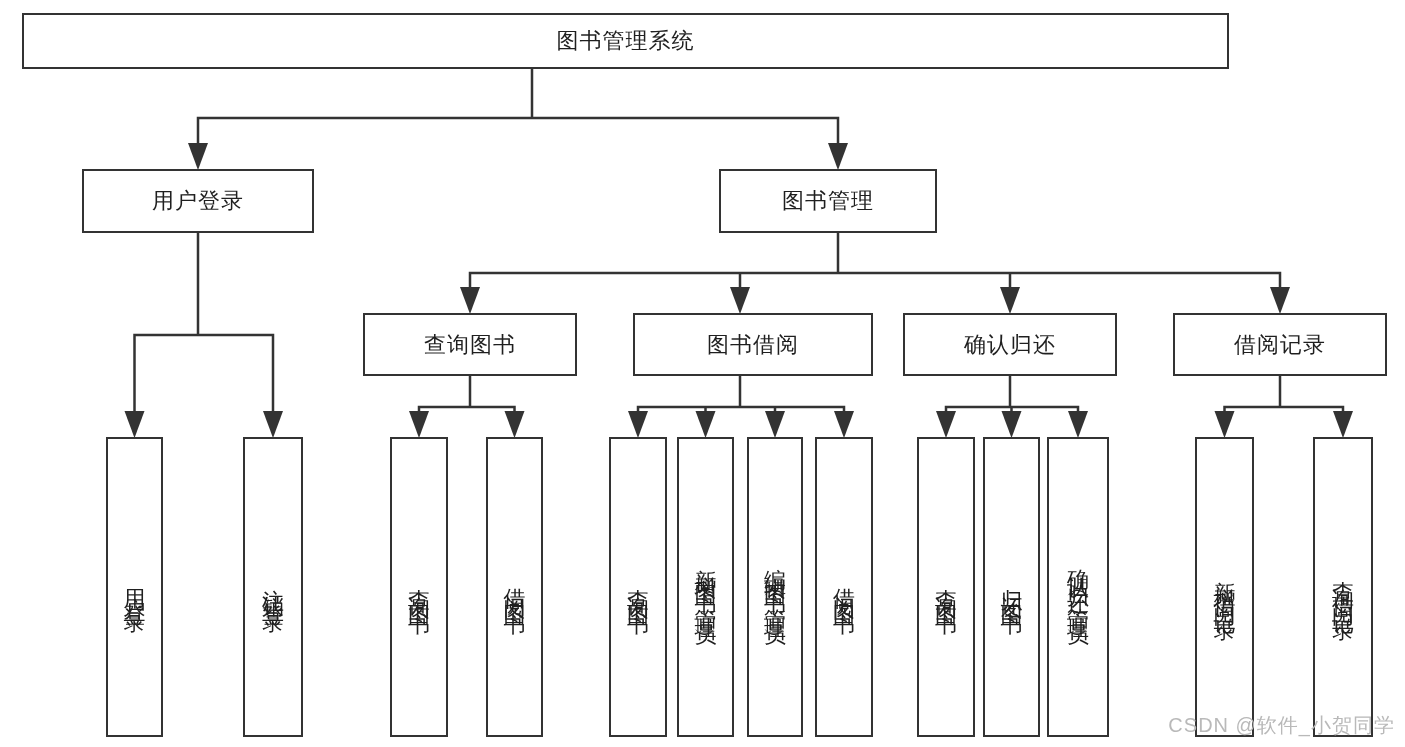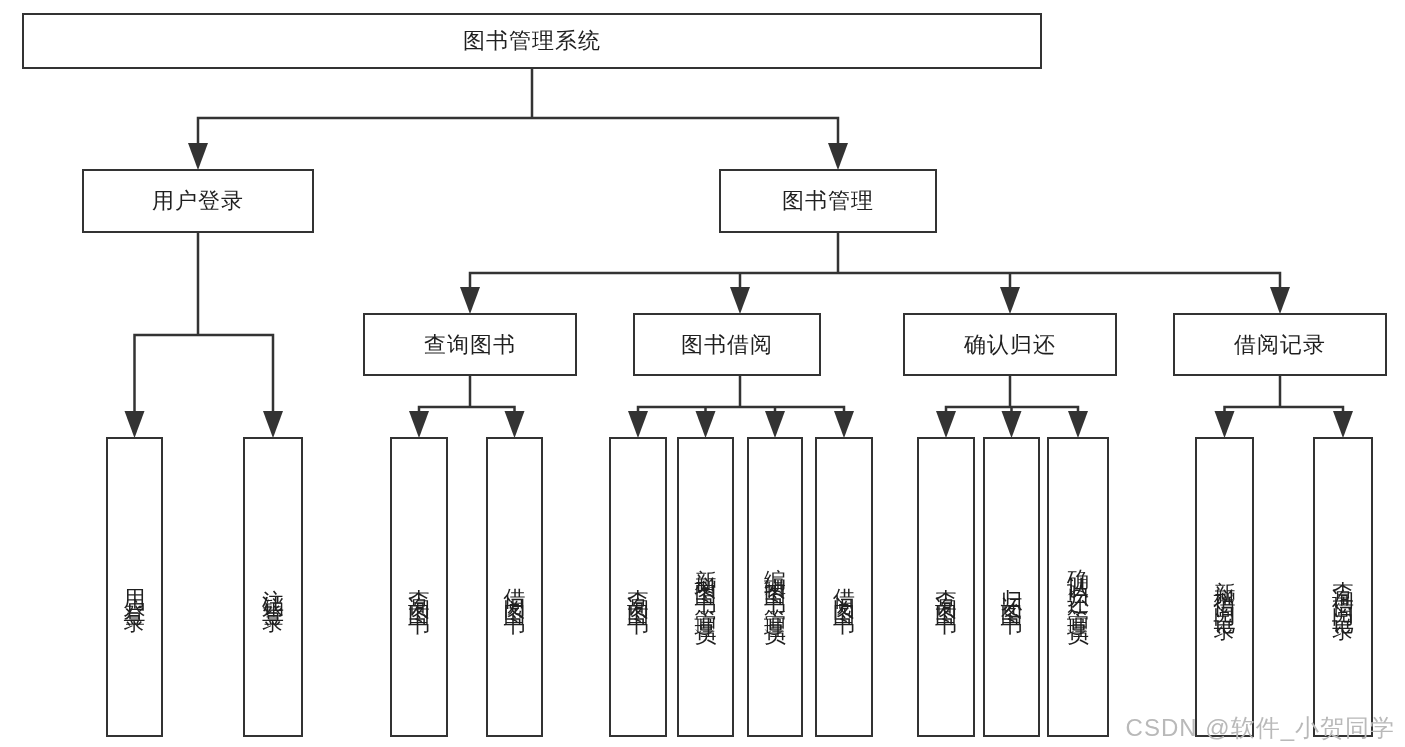--- a/index.html
+++ b/index.html
@@ -35,21 +35,21 @@
     writing-mode: vertical-rl;
     text-orientation: mixed;
     font-size: 22px;
     letter-spacing: 8px;
     line-height: 1;
   }
   #watermark {
     position: absolute;
     right: 10px;
     top: 712px;
-    font-size: 24px;
+    font-size: 20px;
     letter-spacing: 1px;
     color: #b9b9b9;
     white-space: nowrap;
   }
 </style>
 </head>
 <body>
 
 <div id="canvas">
   <svg id="connectors" viewBox="0 0 1405 747" xmlns="http://www.w3.org/2000/svg">
@@ -88,33 +88,33 @@
         <polygon points="1001.5,411 1021.5,411 1011.5,438" fill="#333333"></polygon>
         <polygon points="1068,411 1088,411 1078,438" fill="#333333"></polygon>
       </g>
       <g>
         <path d="M 1280 376 V 407 M 1224.5 407 H 1343 M 1224.5 407 V 415 M 1343 407 V 415" fill="none" stroke="#333333" stroke-width="2.5" stroke-linecap="square"></path>
         <polygon points="1214.5,411 1234.5,411 1224.5,438" fill="#333333"></polygon>
         <polygon points="1333,411 1353,411 1343,438" fill="#333333"></polygon>
       </g>
     </svg>
   <div id="nodes">
-      <div class="node horiz" style="left: 22px; top: 13px; width: 1020px; height: 56px; border-color: rgb(51, 51, 51); color: rgb(31, 31, 31);">
+      <div class="node horiz" style="left: 22px; top: 13px; width: 1207px; height: 56px; border-color: rgb(51, 51, 51); color: rgb(31, 31, 31);">
         <span class="node-label">图书管理系统</span>
       </div>
       <div class="node horiz" style="left: 82px; top: 169px; width: 232px; height: 64px; border-color: rgb(51, 51, 51); color: rgb(31, 31, 31);">
         <span class="node-label">用户登录</span>
       </div>
       <div class="node horiz" style="left: 719px; top: 169px; width: 218px; height: 64px; border-color: rgb(51, 51, 51); color: rgb(31, 31, 31);">
         <span class="node-label">图书管理</span>
       </div>
       <div class="node horiz" style="left: 363px; top: 313px; width: 214px; height: 63px; border-color: rgb(51, 51, 51); color: rgb(31, 31, 31);">
         <span class="node-label">查询图书</span>
       </div>
-      <div class="node horiz" style="left: 633px; top: 313px; width: 188px; height: 63px; border-color: rgb(51, 51, 51); color: rgb(31, 31, 31);">
+      <div class="node horiz" style="left: 633px; top: 313px; width: 240px; height: 63px; border-color: rgb(51, 51, 51); color: rgb(31, 31, 31);">
         <span class="node-label">图书借阅</span>
       </div>
       <div class="node horiz" style="left: 903px; top: 313px; width: 214px; height: 63px; border-color: rgb(51, 51, 51); color: rgb(31, 31, 31);">
         <span class="node-label">确认归还</span>
       </div>
       <div class="node horiz" style="left: 1173px; top: 313px; width: 214px; height: 63px; border-color: rgb(51, 51, 51); color: rgb(31, 31, 31);">
         <span class="node-label">借阅记录</span>
       </div>
       <div class="node vert" style="left: 106px; top: 437px; width: 57px; height: 300px; border-color: rgb(51, 51, 51); color: rgb(31, 31, 31);">
         <span class="node-label">用户登录</span>

